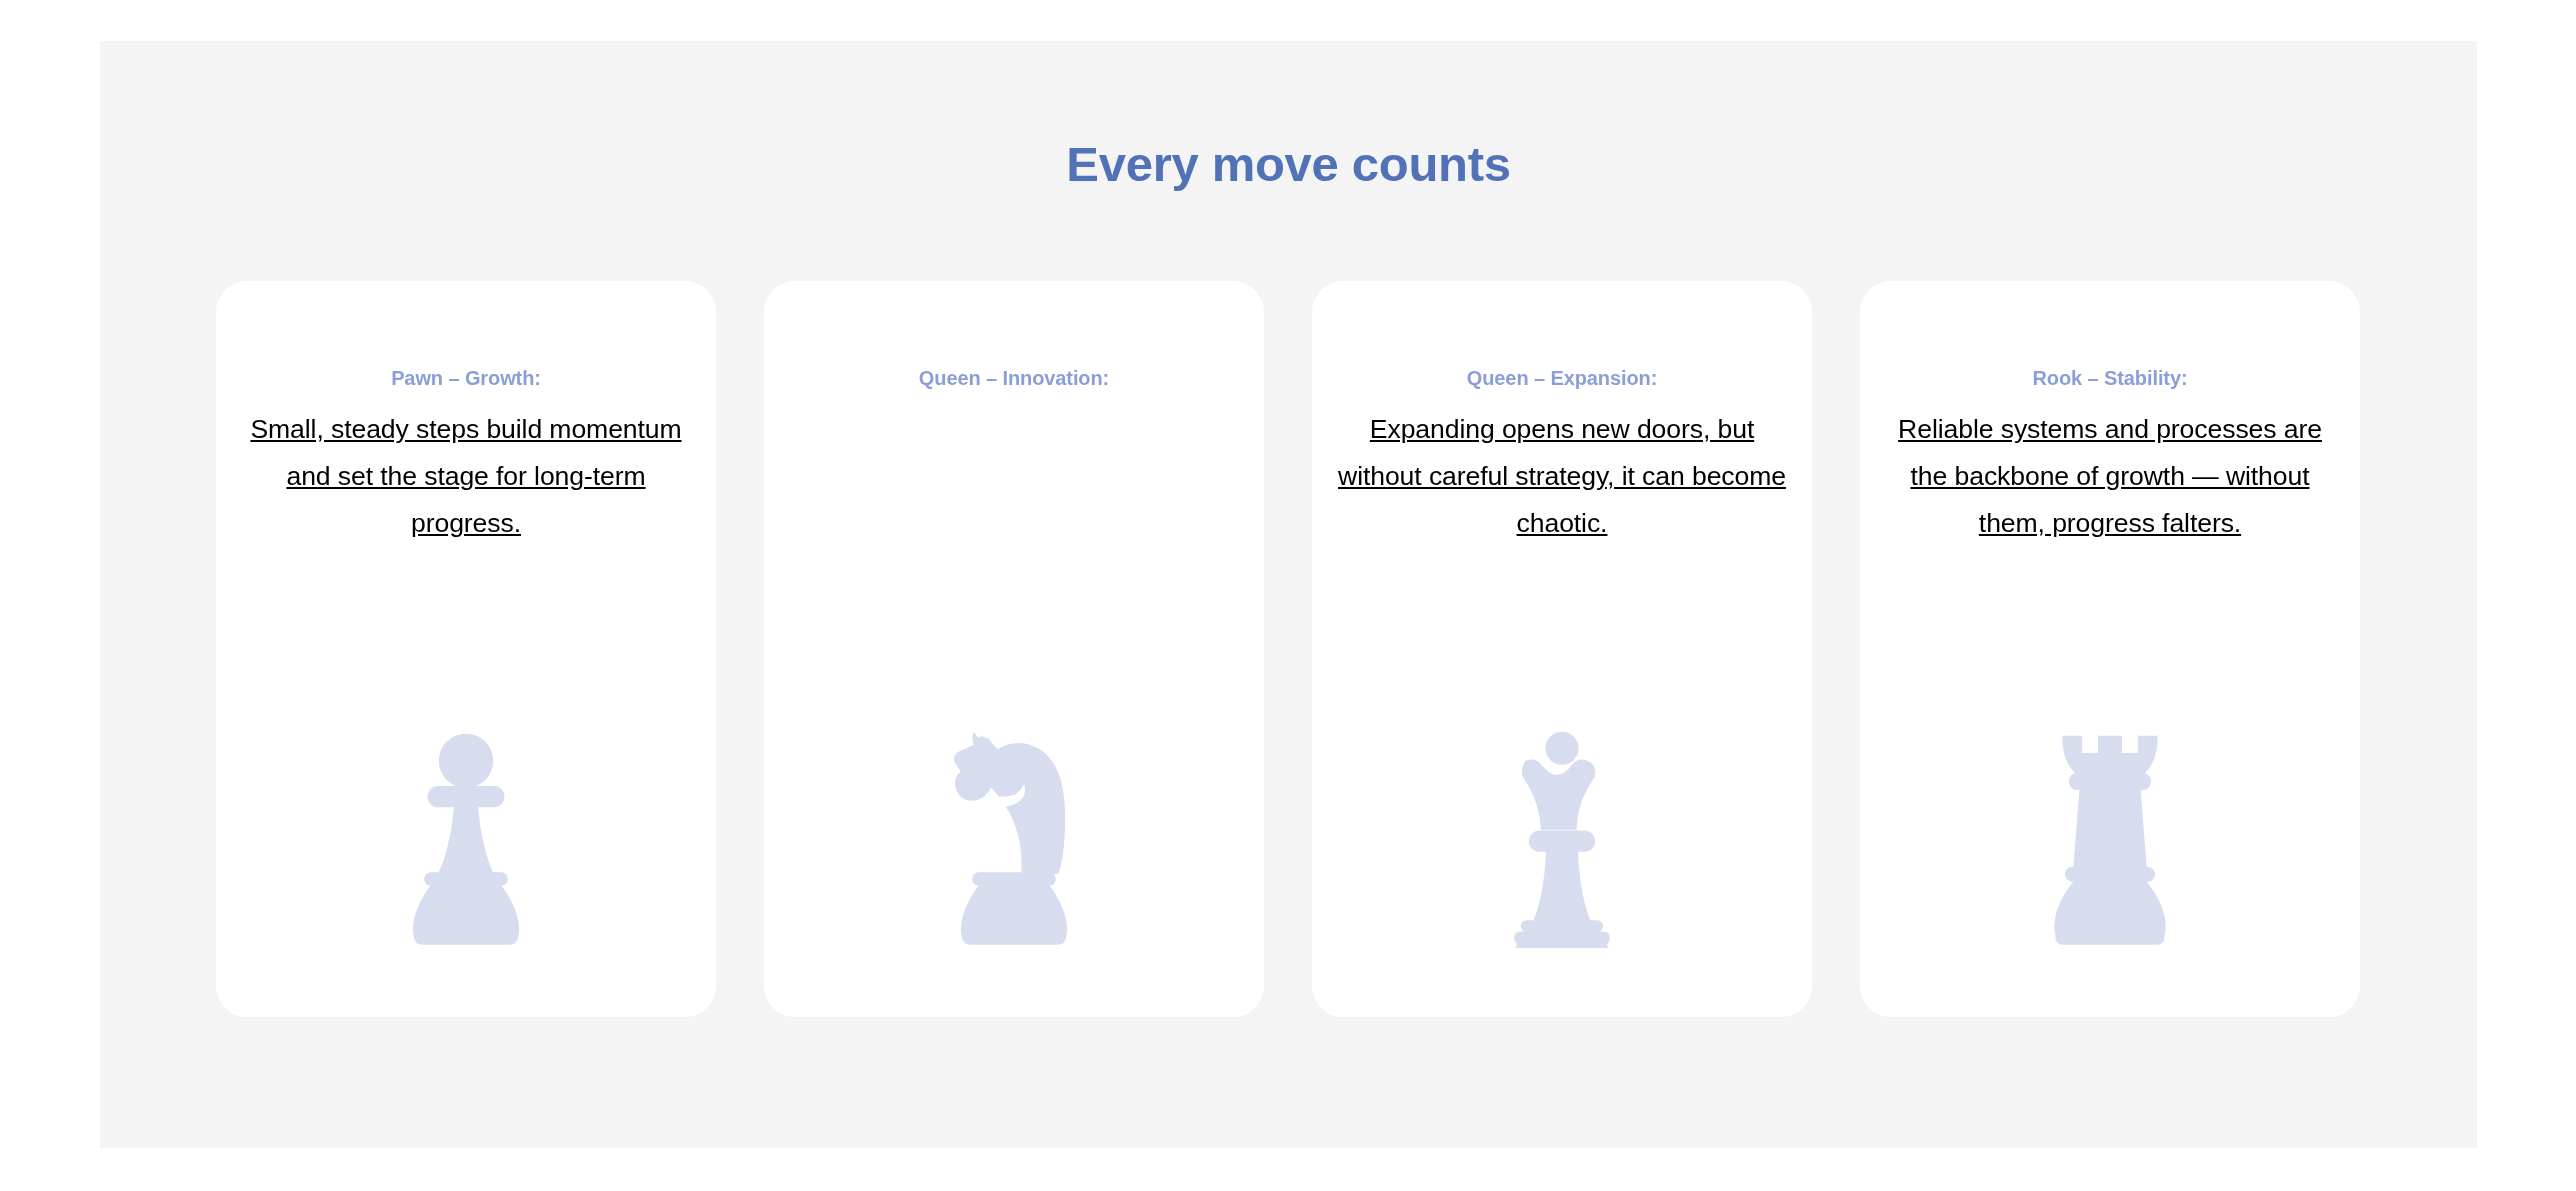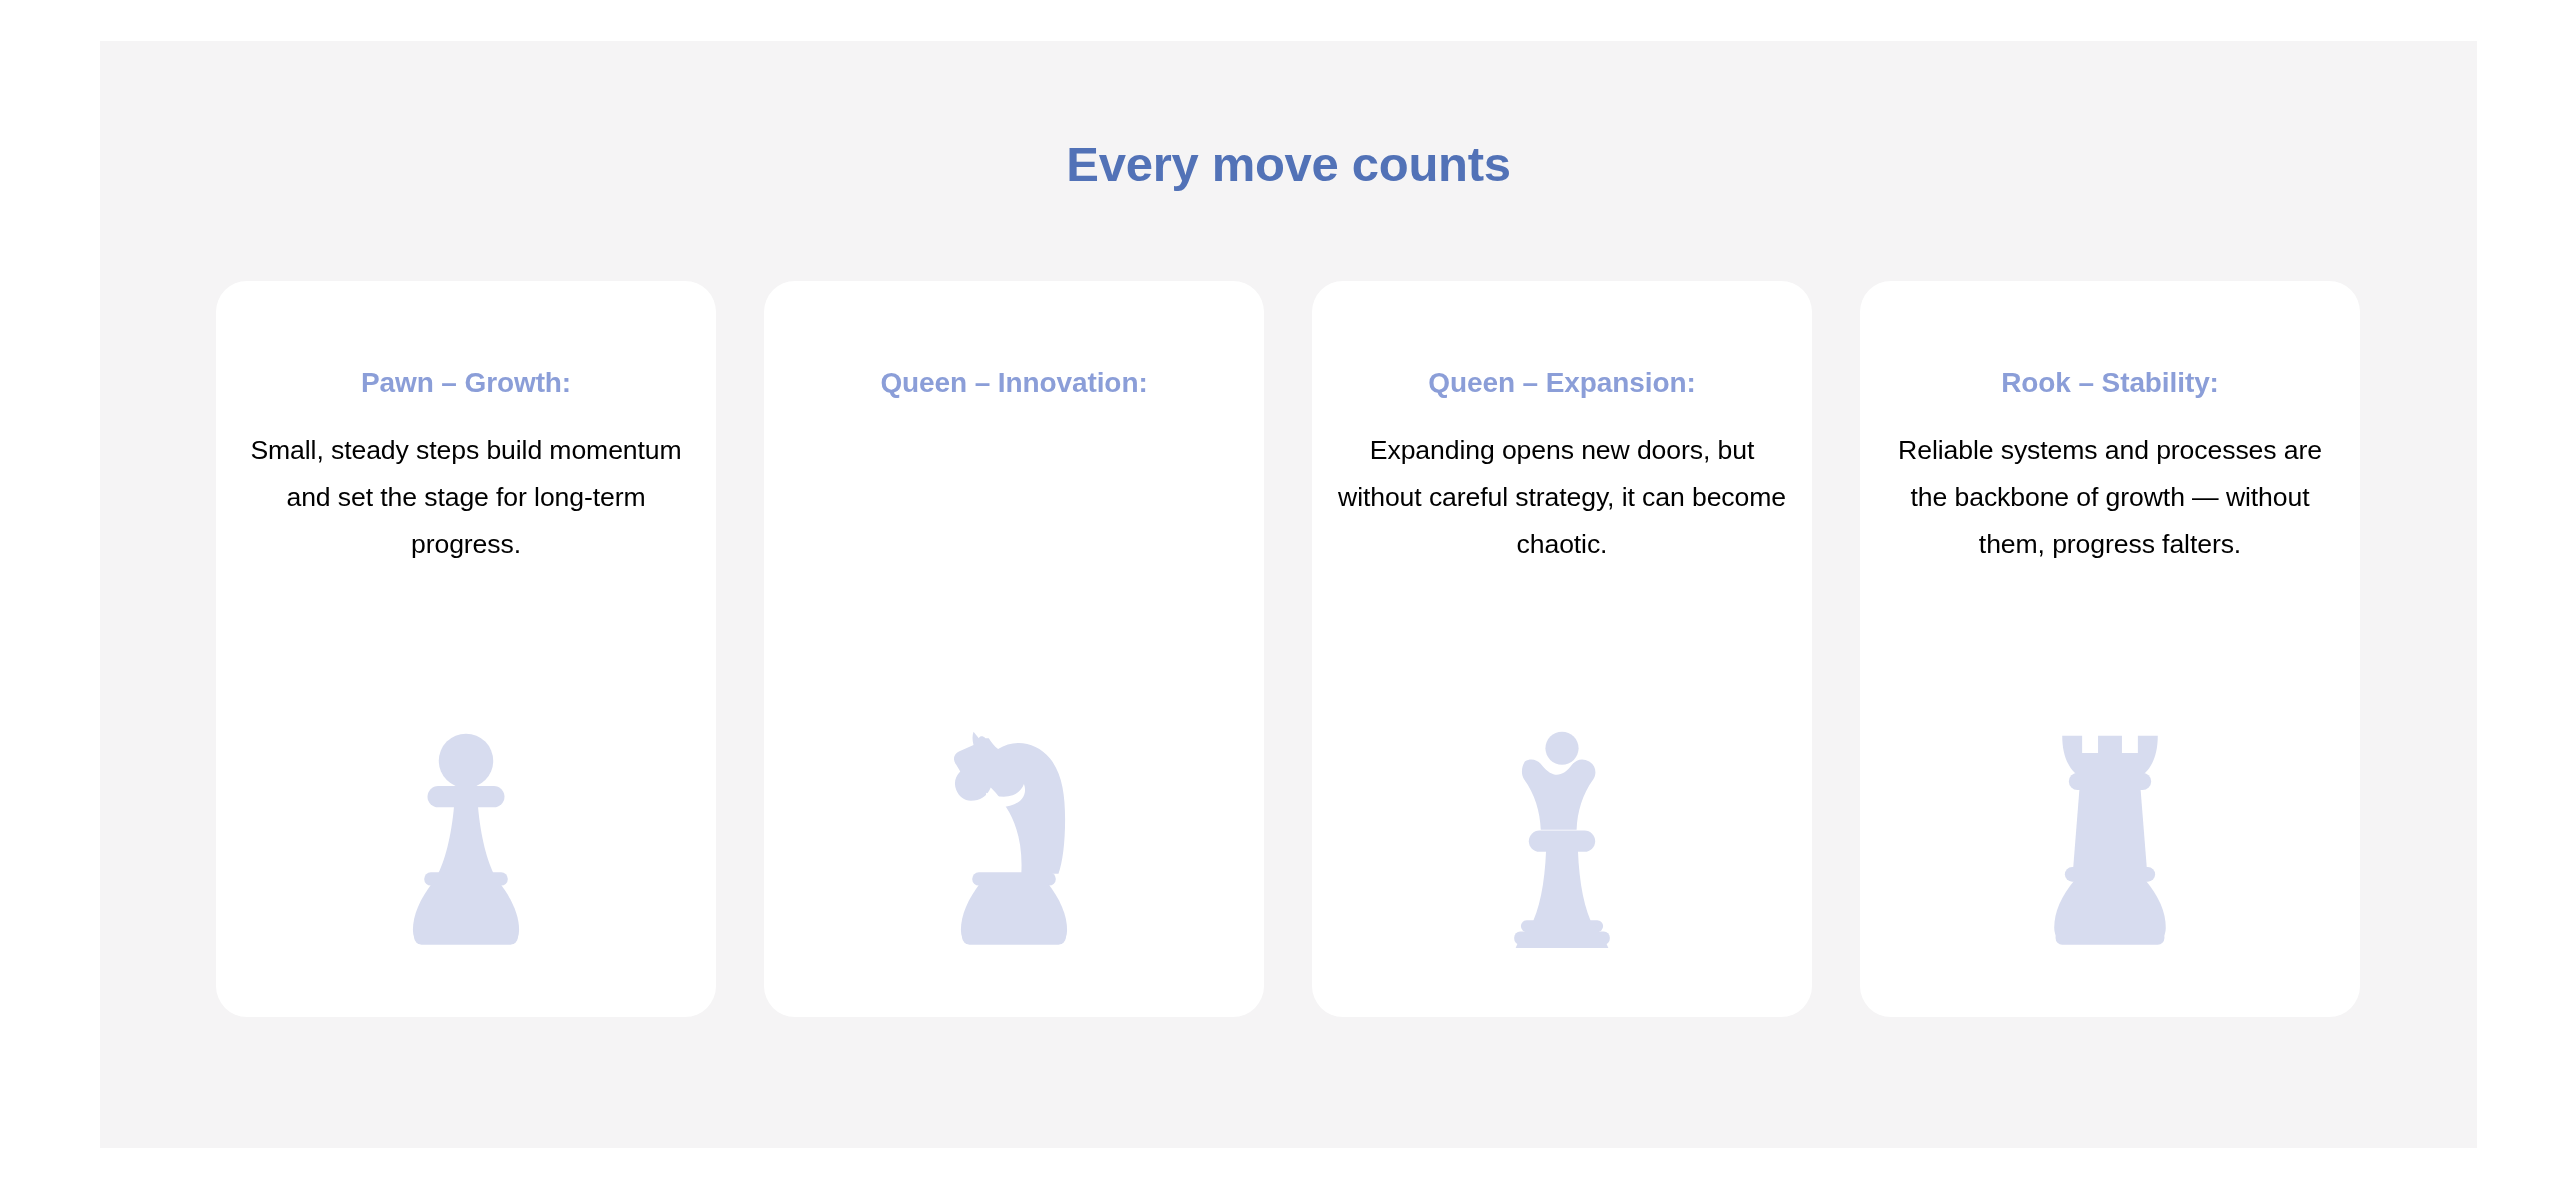--- a/index.html
+++ b/index.html
@@ -58,36 +58,37 @@
     height: 736px;
     background: #ffffff;
     border-radius: 31px;
     display: flex;
     flex-direction: column;
     align-items: center;
     padding: 86px 20px 0 20px;
   }
 
   .card-heading {
-    font-size: 28px;
+    font-size: 20px;
     font-weight: bold;
     color: #8b9ed8;
     text-align: center;
     line-height: 1.15;
     letter-spacing: -0.1px;
   }
 
   .card-body {
-    margin-top: 28px;
+    margin-top: 16px;
     font-size: 26.6px;
     line-height: 47px;
     color: #000000;
     text-align: center;
     max-width: 452px;
     letter-spacing: -0.1px;
+    text-decoration: underline;
   }
 
   .card-icon {
     margin-top: auto;
     margin-bottom: 69px;
     width: 100%;
     display: flex;
     justify-content: center;
     align-items: flex-end;
     height: 219px;

